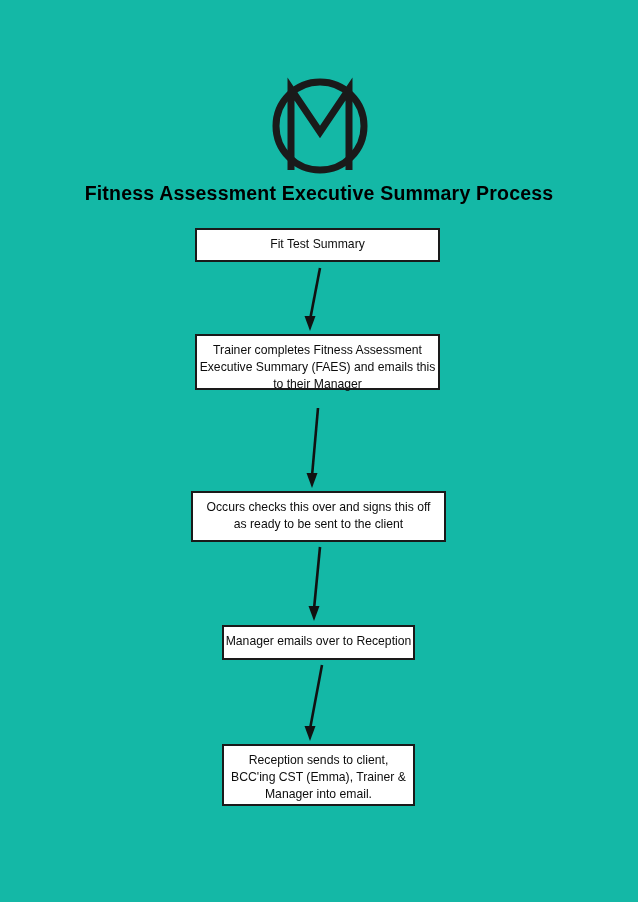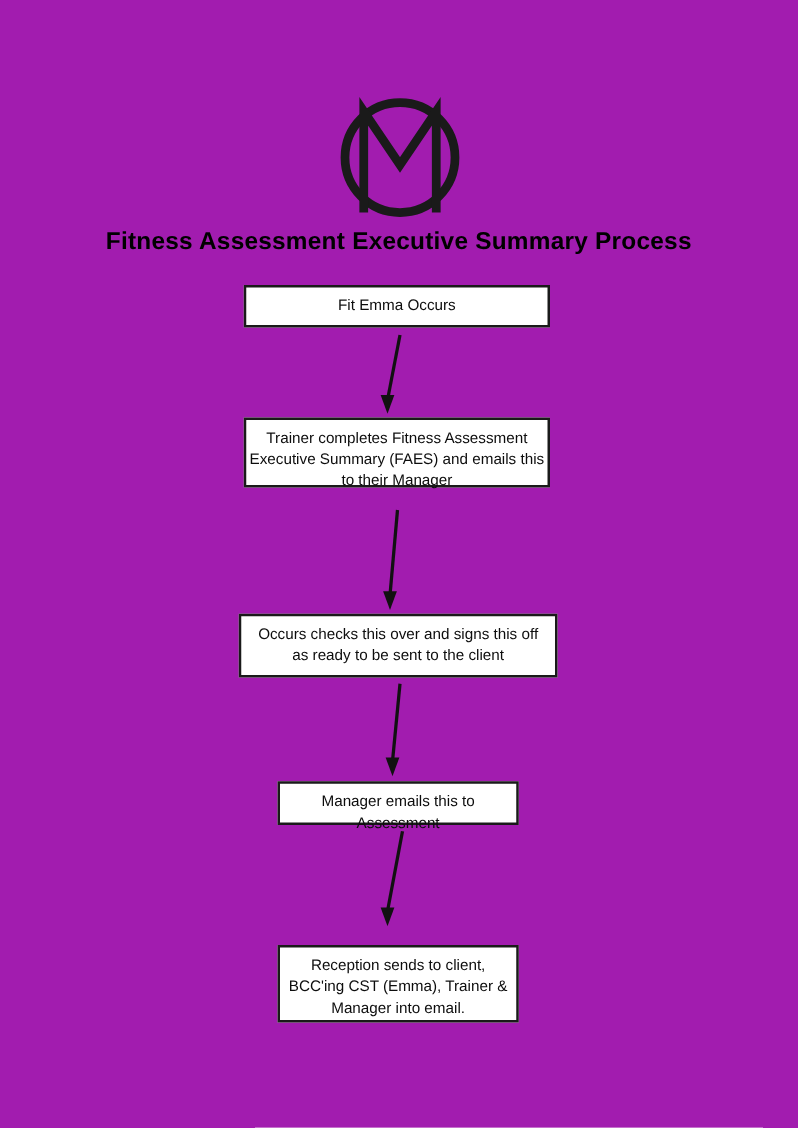--- a/index.html
+++ b/index.html
@@ -13,21 +13,21 @@
     position: relative;
     overflow: hidden;
     font-family: "Liberation Sans", sans-serif;
     color: #000000;
   }
   #page {
     position: absolute;
     left: 0; top: 0;
     width: 638px;
     height: 902px;
-    background: #a21caf;
+    background: #14b8a6;
   }
   #logo {
     position: absolute;
     left: 268px;
     top: 76px;
     width: 104px;
     height: 100px;
   }
   #title {
     position: absolute;
@@ -52,21 +52,21 @@
   }
   .node .txt {
     display: block;
     padding-top: 6px;
     white-space: pre-line;
   }
   #node-1 { left: 195px; top: 228px; width: 245px; height: 34px; }
   #node-2 { left: 195px; top: 334px; width: 245px; height: 56px; }
   #node-3 { left: 191px; top: 491px; width: 255px; height: 51px; }
   #node-4 { left: 222px; top: 625px; width: 193px; height: 35px; }
-  #node-5 { left: 222px; top: 744px; width: 193px; height: 62px; margin-top: 12px; }
+  #node-5 { left: 222px; top: 744px; width: 193px; height: 62px; }
   .arrow {
     position: absolute;
     overflow: visible;
   }
   #arrow-1 { left: 296px; top: 268px; width: 40px; height: 64px; }
   #arrow-2 { left: 296px; top: 408px; width: 40px; height: 82px; }
   #arrow-3 { left: 296px; top: 547px; width: 40px; height: 76px; }
   #arrow-4 { left: 296px; top: 665px; width: 40px; height: 78px; }
 </style>
 </head>
@@ -77,21 +77,21 @@
   <div id="logo">
     <svg viewBox="0 0 104 100" width="104" height="100">
       <circle cx="52" cy="50" r="44" fill="none" stroke="#1a1a1a" stroke-width="7"></circle>
       <path d="M 23 94 L 23 13 L 52 56 L 81 13 L 81 94" fill="none" stroke="#1a1a1a" stroke-width="7" stroke-linejoin="miter" stroke-linecap="butt"></path>
     </svg>
   </div>
 
   <div id="title">Fitness Assessment Executive Summary Process</div>
 
   <div class="node" id="node-1">
-    <span class="txt">Fit Emma Occurs</span>
+    <span class="txt">Fit Test Summary</span>
   </div>
 
   <svg class="arrow" id="arrow-1">
     <line x1="24" y1="0" x2="14" y2="52" stroke="#111111" stroke-width="2.6"></line>
     <polygon points="14,63 8.5,48 19.5,48" fill="#111111"></polygon>
   </svg>
 
   <div class="node" id="node-2">
     <span class="txt">Trainer completes Fitness Assessment
 Executive Summary (FAES) and emails this
@@ -107,21 +107,21 @@
     <span class="txt">Occurs checks this over and signs this off
 as ready to be sent to the client</span>
   </div>
 
   <svg class="arrow" id="arrow-3">
     <line x1="24" y1="0" x2="18" y2="62" stroke="#111111" stroke-width="2.6"></line>
     <polygon points="18,74 12.5,59 23.5,59" fill="#111111"></polygon>
   </svg>
 
   <div class="node" id="node-4">
-    <span class="txt">Manager emails this to Assessment</span>
+    <span class="txt">Manager emails over to Reception</span>
   </div>
 
   <svg class="arrow" id="arrow-4">
     <line x1="26" y1="0" x2="14" y2="64" stroke="#111111" stroke-width="2.6"></line>
     <polygon points="14,76 8.5,61 19.5,61" fill="#111111"></polygon>
   </svg>
 
   <div class="node" id="node-5">
     <span class="txt">Reception sends to client,
 BCC'ing CST (Emma), Trainer &amp;

